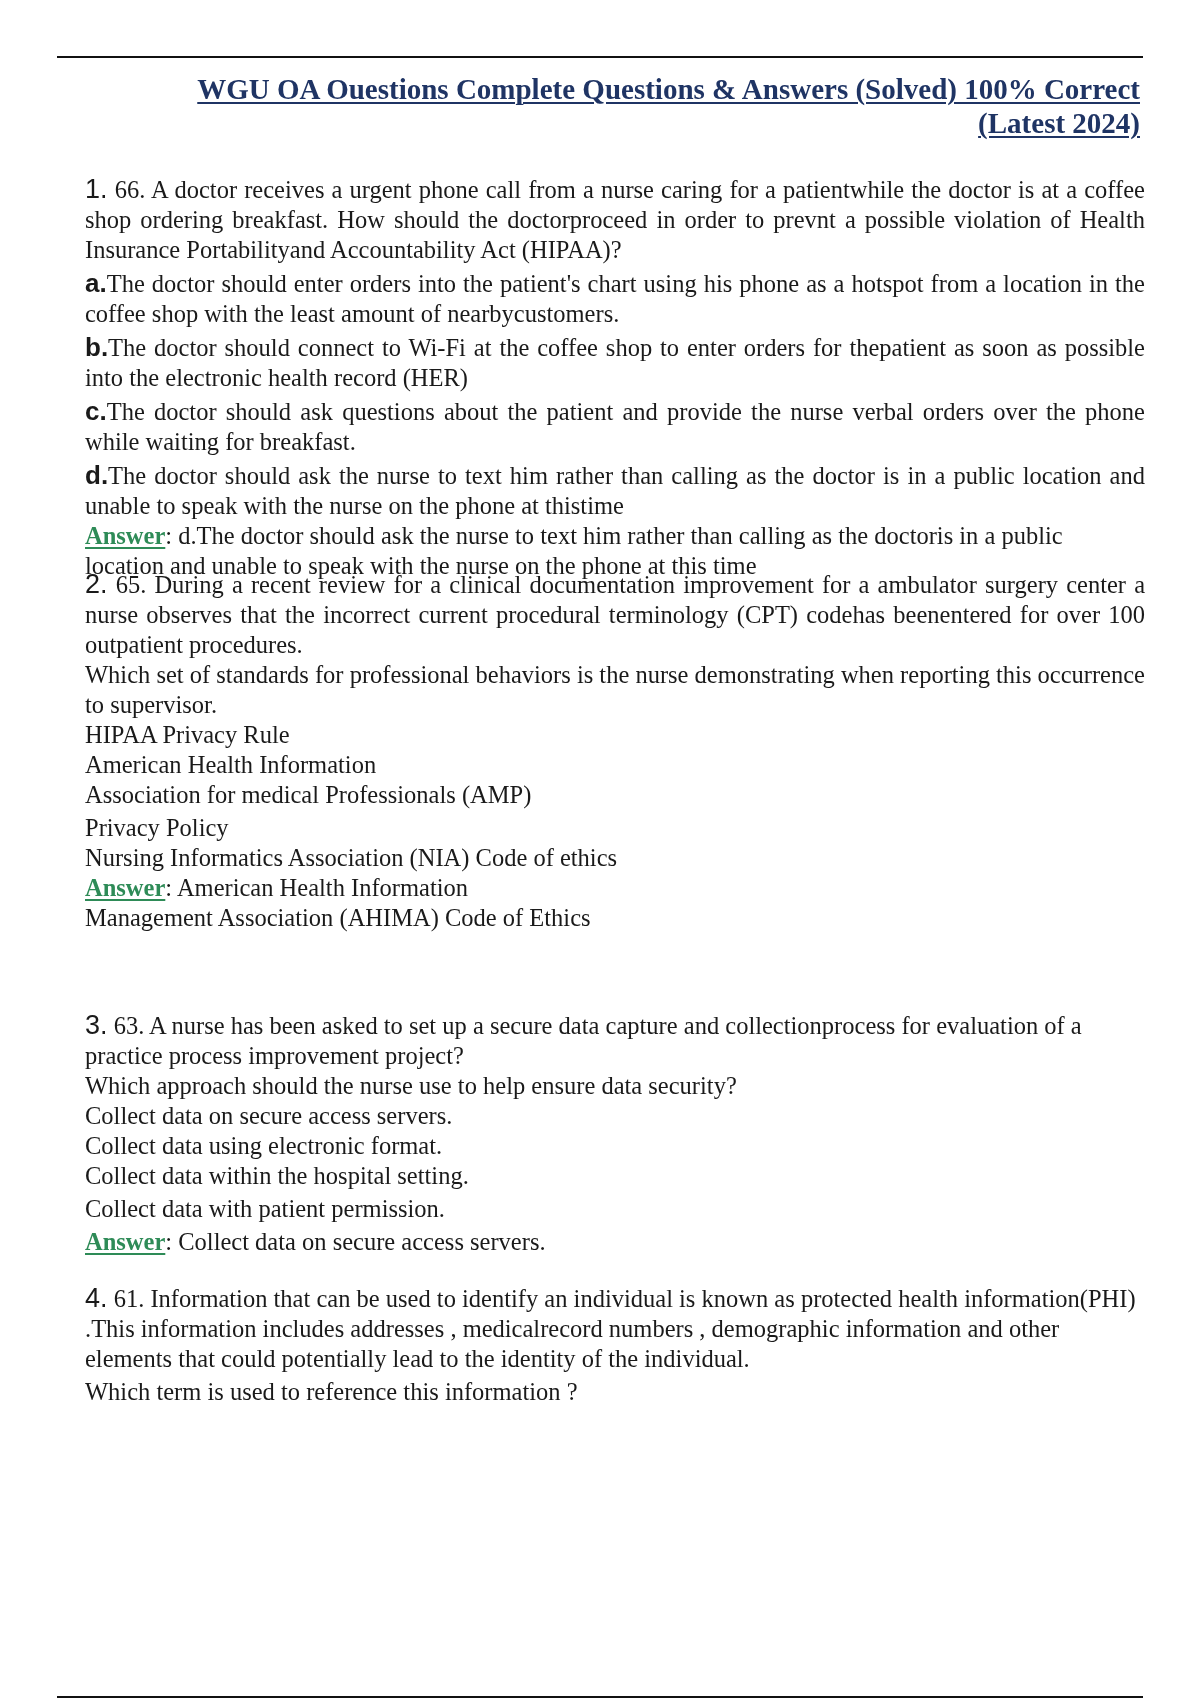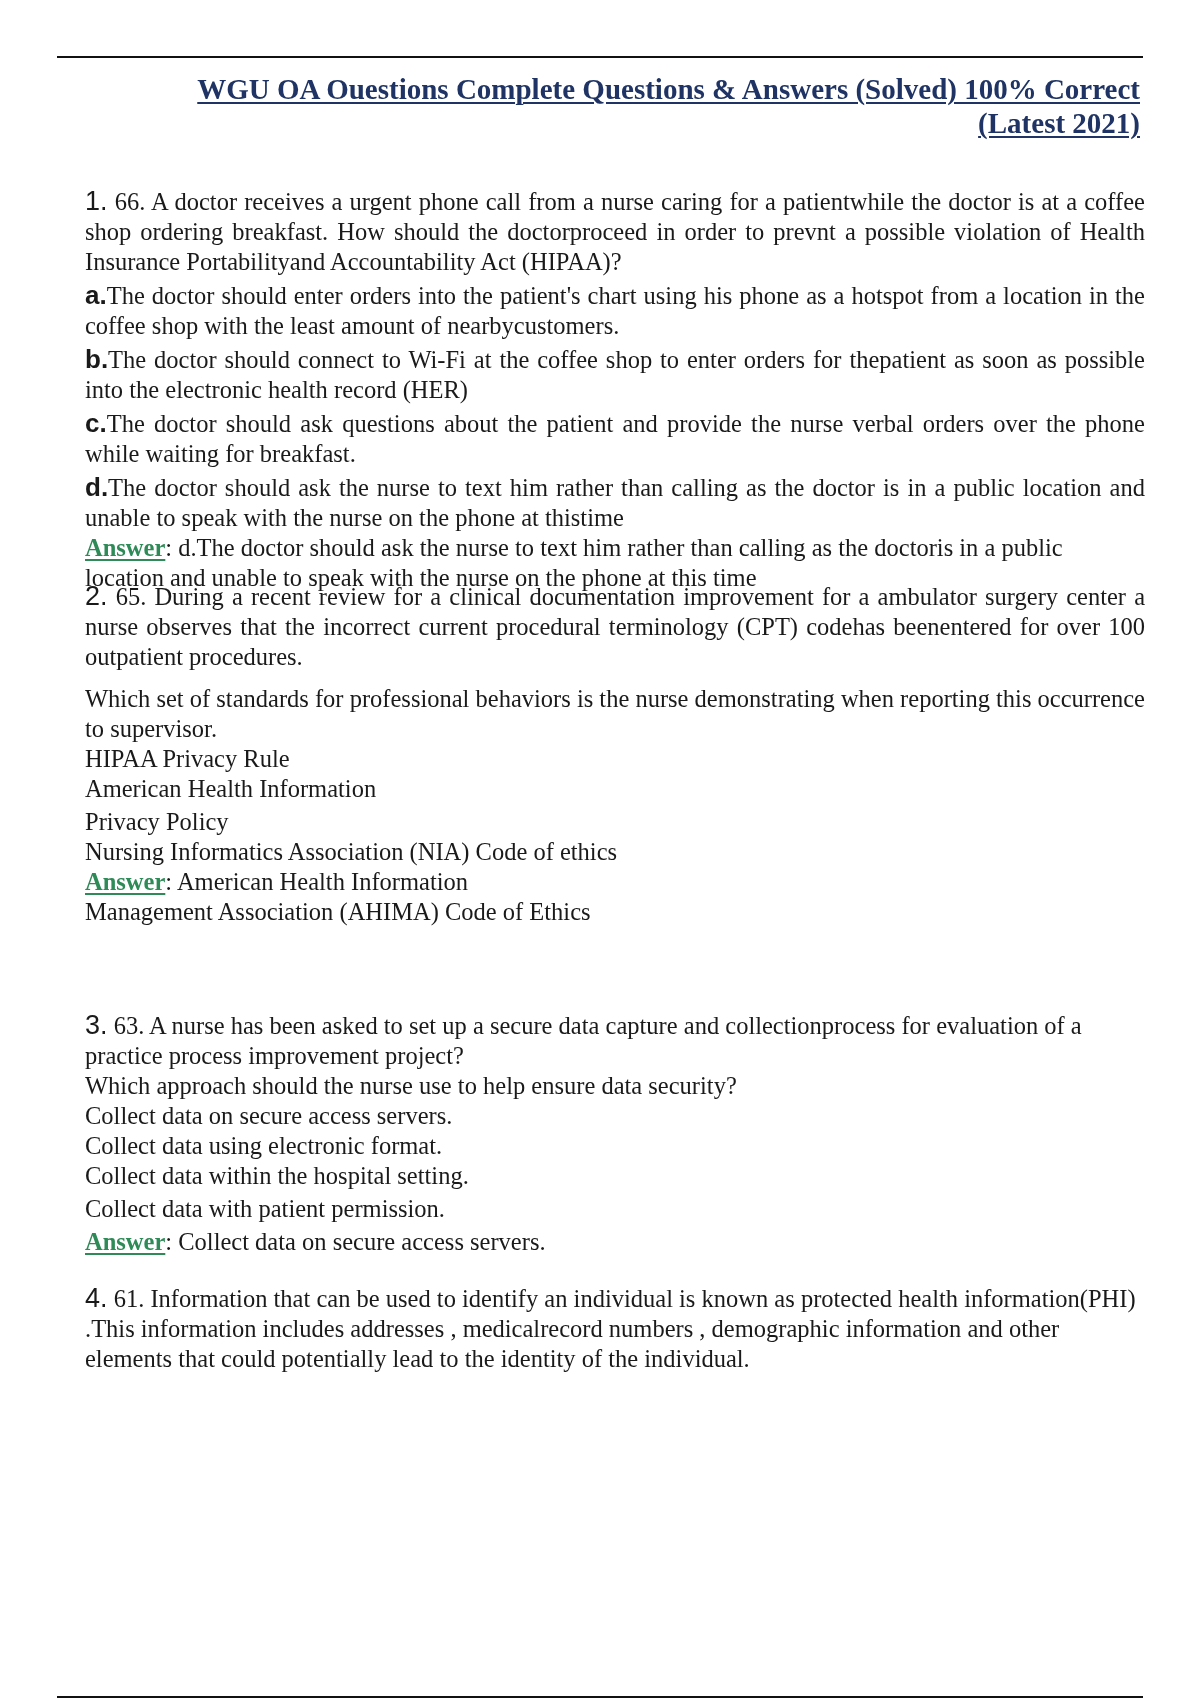--- a/index.html
+++ b/index.html
@@ -6,35 +6,35 @@
   body { width: 1200px; height: 1700px; position: relative; overflow: hidden;
          font-family: "Liberation Serif", "DejaVu Serif", serif; color: #1a1a1a; }
   .rule { position: absolute; left: 57px; width: 1086px; height: 2px; background: #111; }
   .rule.top { top: 56px; }
   .rule.bottom { top: 1696px; }
   .title { position: absolute; left: 60px; width: 1080px; top: 72px; text-align: right;
            font-weight: bold; font-size: 29px; line-height: 34px; color: #1f3464; }
   .title span { text-decoration: underline; text-decoration-thickness: 2px; text-underline-offset: 3px; }
   .q { position: absolute; left: 85px; width: 1060px; font-size: 24.5px; line-height: 30px; }
   .q p { margin: 0; }
-  .q .just { text-align: justify; text-align-last: left; margin-top: 12px; }
+  .q .just { text-align: justify; text-align-last: left; }
   .num { font-family: "Liberation Sans", "DejaVu Sans", sans-serif; font-size: 27px; }
   .opt { font-family: "Liberation Sans", "DejaVu Sans", sans-serif; font-weight: bold; font-size: 26px; }
   .ans-label { color: #2e8b57; text-decoration: underline; text-decoration-thickness: 2px;
                text-underline-offset: 3px; font-weight: bold; }
   .gap-s { margin-top: 3px !important; }
 </style>
 </head>
 <body>
 
 <div class="rule top"></div>
 
 <div class="title">
   <span>WGU OA Ouestions Complete Questions &amp; Answers (Solved) 100% Correct</span><br>
-  <span>(Latest 2021)</span>
+  <span>(Latest 2024)</span>
 </div>
 
 <div class="q" style="top:174px;">
   <p class="just">
     <span class="num">1.</span>
     <span>66. A doctor receives a urgent phone call from a nurse caring for a patientwhile the doctor is at a coffee shop ordering breakfast. How should the doctorproceed in order to prevnt a possible violation of Health Insurance Portabilityand Accountability Act (HIPAA)?</span>
   </p>
   <p class="just gap-s">
     <span class="opt">a.</span><span>The doctor should enter orders into the patient's chart using his phone as a hotspot from a location in the coffee shop with the least amount of nearbycustomers.</span>
   </p>
@@ -53,20 +53,21 @@
 </div>
 
 <div class="q" style="top:569px;">
   <p class="just">
     <span class="num">2.</span>
     <span>65. During a recent review for a clinical documentation improvement for a ambulator surgery center a nurse observes that the incorrect current procedural terminology (CPT) codehas beenentered for over 100 outpatient procedures.</span>
   </p>
   <p class="just">Which set of standards for professional behaviors is the nurse demonstrating when reporting this occurrence to supervisor.</p>
   <p>HIPAA Privacy Rule</p>
   <p>American Health Information</p>
+  <p>Association for medical Professionals (AMP)</p>
   <p class="gap-s">Privacy Policy</p>
   <p>Nursing Informatics Association (NIA) Code of ethics</p>
   <p>
     <span class="ans-label">Answer</span><span>: American Health Information</span>
   </p>
   <p>Management Association (AHIMA) Code of Ethics</p>
 </div>
 
 <div class="q" style="top:1010px;">
   <p>
@@ -81,15 +82,16 @@
   <p class="gap-s">
     <span class="ans-label">Answer</span><span>: Collect data on secure access servers.</span>
   </p>
 </div>
 
 <div class="q" style="top:1283px;">
   <p>
     <span class="num">4.</span>
     <span>61. Information that can be used to identify an individual is known as protected health information(PHI) .This information includes addresses , medicalrecord numbers , demographic information and other elements that could potentially lead to the identity of the individual.</span>
   </p>
+  <p class="gap-s">Which term is used to reference this information ?</p>
 </div>
 
 <div class="rule bottom"></div>
 
 </body></html>

